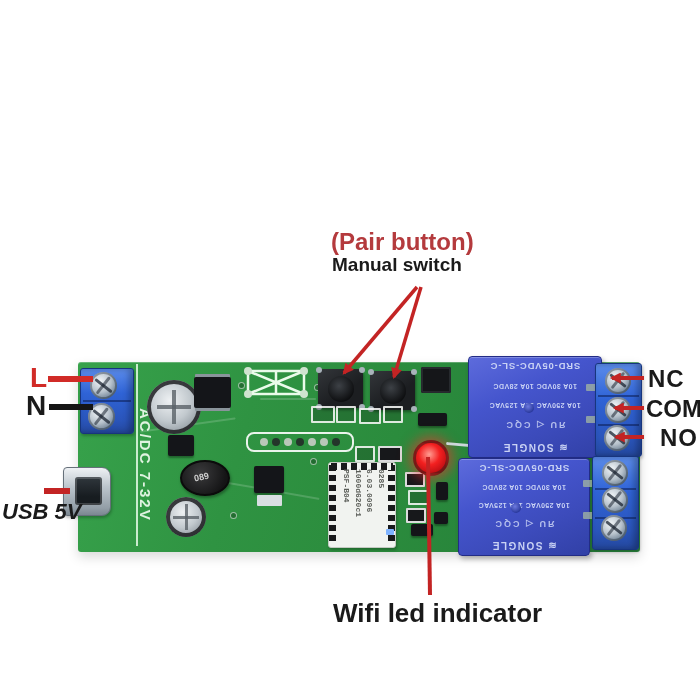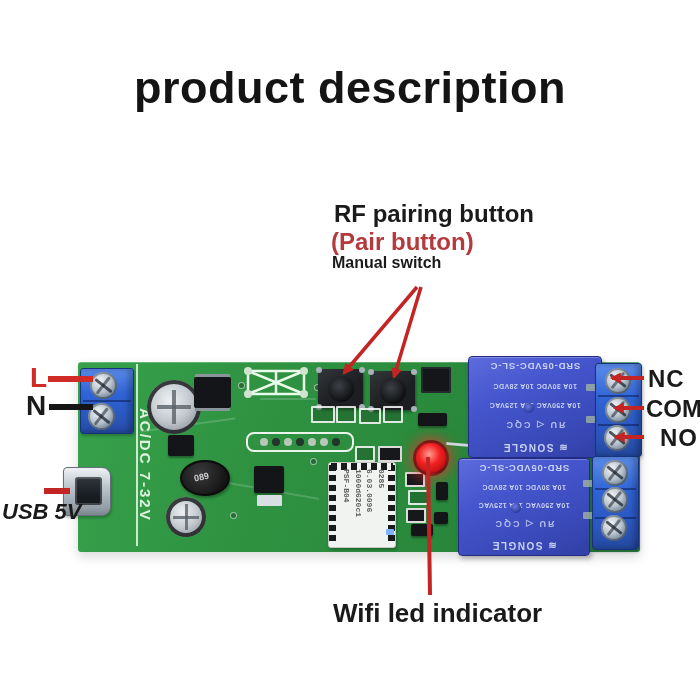--- a/index.html
+++ b/index.html
@@ -77,21 +77,20 @@
        background:linear-gradient(180deg,#eef1f4,#bcc5cc 40%,#939ea7 85%,#7b8791);
        border:1px solid #66707a;box-shadow:1px 2px 3px rgba(0,0,0,.25);}
   .usb-slot{position:absolute;left:11px;top:9px;width:27px;height:28px;border-radius:3px;
        background:linear-gradient(180deg,#30373d,#171c20 70%);box-shadow:inset 0 0 0 2px rgba(255,255,255,.18);}
 </style>
 </head>
 <body>
 
 <div class="canvas">
 
-  <div class="lbl" style="left:0;width:700px;text-align:center;top:64px;font-size:45px;letter-spacing:.5px;color:#141414;">product description</div>
 
   <div class="board">
 
     <div class="trace" style="left:62px;top:62px;width:96px;transform:rotate(-8deg);"></div>
     <div class="trace" style="left:150px;top:128px;width:92px;transform:rotate(10deg);"></div>
     <div class="trace" style="left:182px;top:36px;width:56px;"></div>
     <div class="via" style="left:160px;top:20px;"></div>
     <div class="via" style="left:236px;top:22px;"></div>
     <div class="via" style="left:232px;top:96px;"></div>
     <div class="via" style="left:152px;top:150px;"></div>
@@ -254,23 +253,22 @@
     <path d="M421,287 L394,377" stroke="#c32424" stroke-width="3.5" fill="none" marker-end="url(#ah)"></path>
     <path d="M48,379 L93,379" stroke="#d12b27" stroke-width="6" fill="none"></path>
     <path d="M49,407 L93,407" stroke="#151515" stroke-width="6" fill="none"></path>
     <path d="M44,491 L70,491" stroke="#c32424" stroke-width="6" fill="none"></path>
     <path d="M644,378 L612,378" stroke="#c32424" stroke-width="4" fill="none" marker-end="url(#ah)"></path>
     <path d="M644,408 L615,408" stroke="#c32424" stroke-width="4" fill="none" marker-end="url(#ah)"></path>
     <path d="M644,437 L616,437" stroke="#c32424" stroke-width="4" fill="none" marker-end="url(#ah)"></path>
     <path d="M428,457 L430,595" stroke="#c32424" stroke-width="4" fill="none"></path>
   </svg>
 
-  <div class="lbl" style="left:334px;top:201px;font-size:24px;">RF pairing button</div>
   <div class="lbl" style="left:331px;top:229px;font-size:24px;color:#b43a3d;">(Pair button)</div>
-  <div class="lbl" style="left:332px;top:255px;font-size:16px;">Manual switch</div>
+  <div class="lbl" style="left:332px;top:255px;font-size:19px;">Manual switch</div>
   <div class="lbl" style="left:30px;top:363px;font-size:28px;color:#d12b27;">L</div>
   <div class="lbl" style="left:26px;top:391px;font-size:28px;">N</div>
   <div class="lbl" style="left:2px;top:500px;font-size:22px;font-style:italic;">USB 5V</div>
   <div class="lbl" style="left:648px;top:366px;font-size:24px;letter-spacing:1px;">NC</div>
   <div class="lbl" style="left:646px;top:396px;font-size:24px;">COM</div>
   <div class="lbl" style="left:648px;top:425px;font-size:24px;letter-spacing:1px;margin-left:12px;">NO</div>
   <div class="lbl" style="left:333px;top:600px;font-size:26px;">Wifi led indicator</div>
 
 </div>
 

